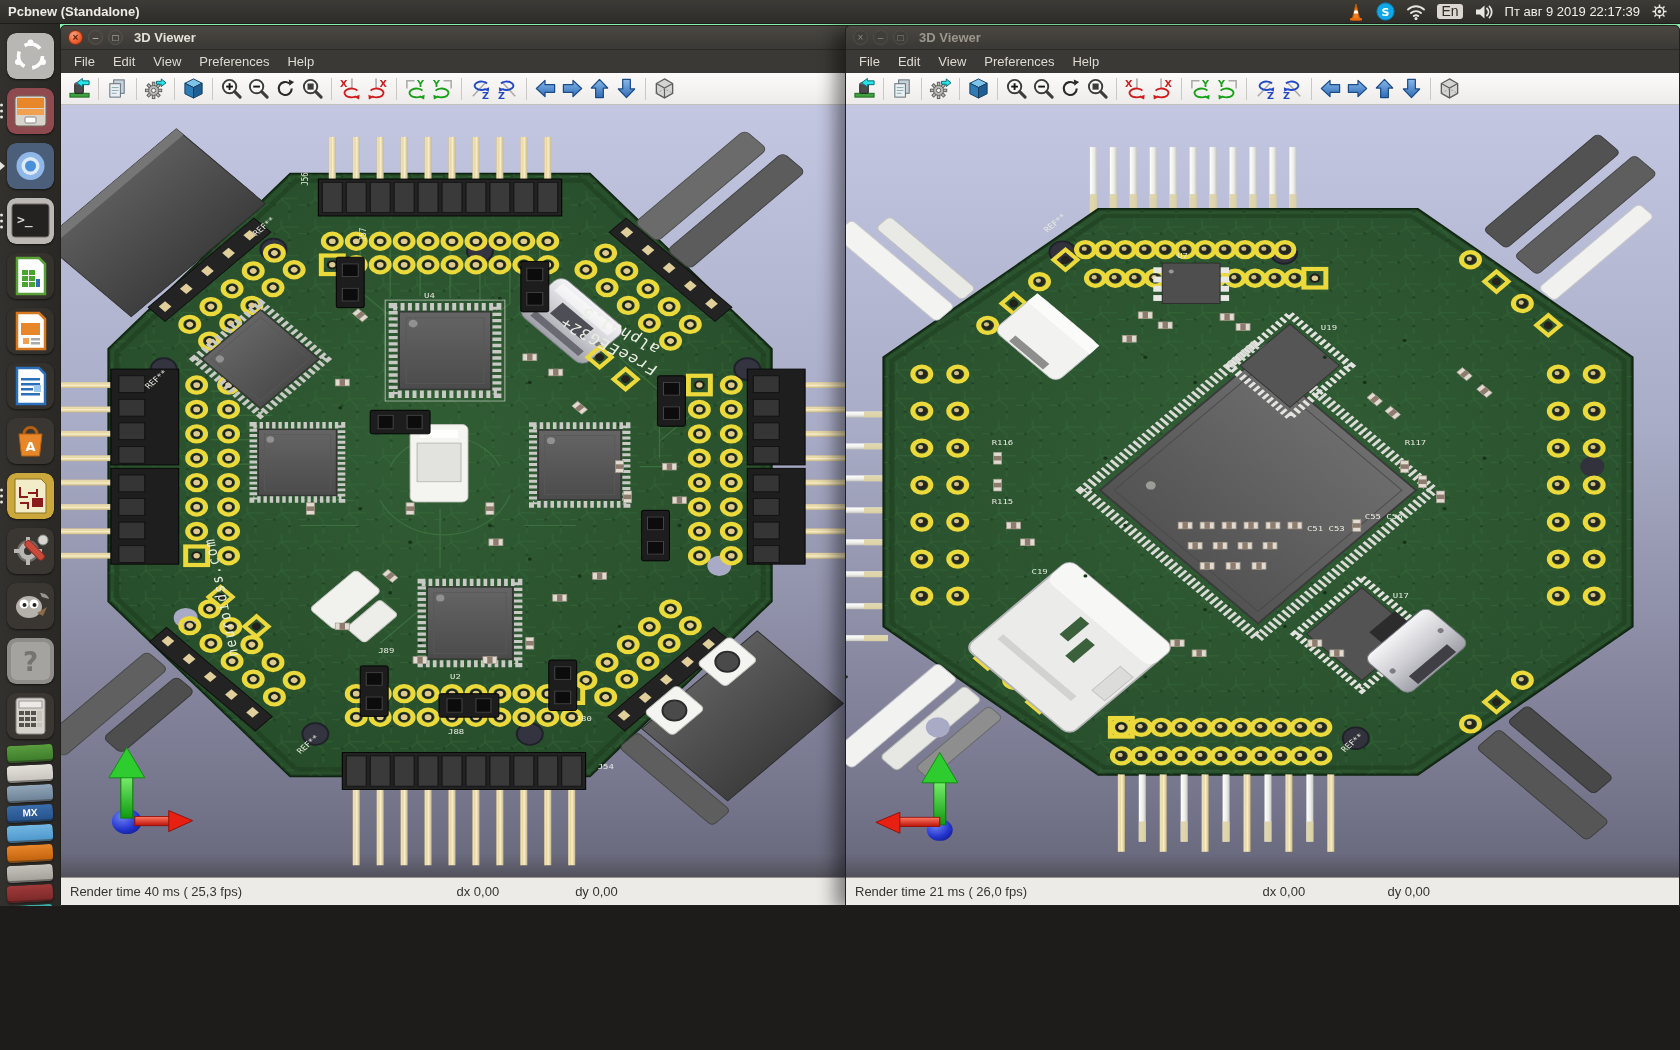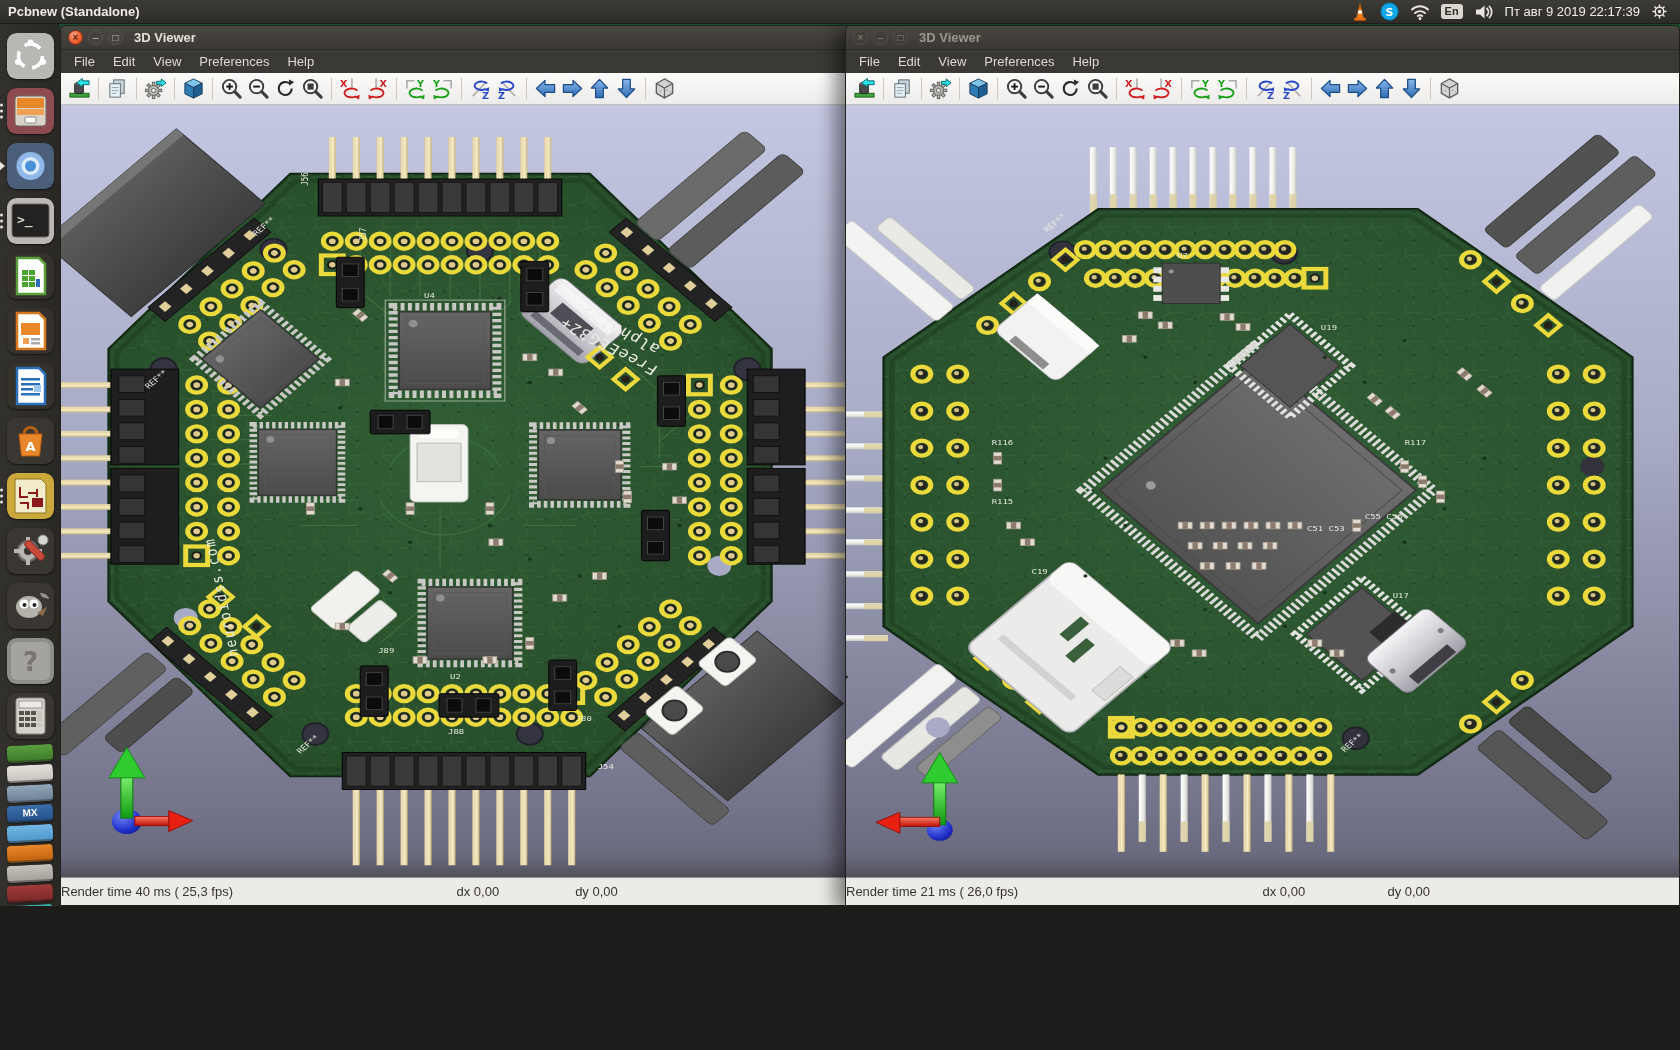--- a/index.html
+++ b/index.html
@@ -1,23 +1,23 @@
 <!DOCTYPE html>
 <html><head>
 <meta charset="utf-8">
 <style>
 *{margin:0;padding:0;box-sizing:border-box}
 html,body{background:#1d1c1a}
-.screen{position:relative;width:1680px;height:906px;overflow:hidden;background:#14532d;font-family:"Liberation Sans",sans-serif}
+.screen{position:relative;width:1680px;height:906px;overflow:hidden;background:#86efac;font-family:"Liberation Sans",sans-serif}
 
 .topbar{position:absolute;top:0;left:0;width:100%;height:24px;background:linear-gradient(#3d3b36,#2e2c28);border-bottom:1px solid #1d1c19;display:flex;align-items:center;color:#efece6;z-index:50}
 .apptitle{font-weight:bold;font-size:13px;padding-left:8px}
 .tray{margin-left:auto;display:flex;align-items:center;gap:11px;padding-right:12px}
 .tray svg{display:block}
-.kbdbox{background:#dcd8d1;color:#2e2c28;font-size:11px;font-weight:bold;border-radius:3px;padding:1px 4px;line-height:13px}
+.kbdbox{background:#dcd8d1;color:#2e2c28;font-size:14px;font-weight:normal;border-radius:3px;padding:1px 4px;line-height:13px}
 .clock{font-size:13px;color:#f2efe9}
 
 .dock{position:absolute;top:24px;left:0;width:60px;height:1026px;background:linear-gradient(90deg,#33312d,#2a2824);z-index:40;display:flex;flex-direction:column;align-items:center}
 .ditem{position:relative;width:47px;height:46px;margin-top:9px;border-radius:9px;box-shadow:0 1px 2px rgba(0,0,0,.6);flex:none}
 .ditem svg{position:absolute;inset:0;border-radius:9px}
 .pips{position:absolute;left:-7px;top:50%;transform:translateY(-50%);display:flex;flex-direction:column;gap:3px}
 .pips i{width:3px;height:3px;border-radius:50%;background:#e8e5df;display:block}
 .focus-arrow{position:absolute;left:-8px;top:18px;width:0;height:0;border-top:5px solid transparent;border-bottom:5px solid transparent;border-left:6px solid #e8e5df}
 .dock-stack{position:relative;width:52px;flex:1;margin-top:6px}
 .stile{position:absolute;left:3px;width:46px;height:17px;border-radius:4px;transform:rotate(-3deg);border-bottom:2px solid rgba(0,0,0,.45);box-shadow:0 1px 2px rgba(0,0,0,.5);font-size:10px;font-weight:bold;color:#fff;text-align:center;line-height:15px;overflow:hidden}
@@ -34,21 +34,21 @@
 .wright .wtitle{color:#9b968c}
 .menubar{height:23px;flex:none;display:flex;align-items:center;background:#3b3935;color:#dedad2;font-size:13px;padding-left:4px}
 .menu{padding:3px 9px;border-radius:3px}
 .toolbar{height:32px;flex:none;display:flex;align-items:center;background:linear-gradient(#fcfbfa,#eeecea);border-bottom:1px solid #c3c0bb;padding-left:5px}
 .tbtn{width:27px;height:27px;border-radius:3px;display:flex;align-items:center;justify-content:center;flex:none}
 .tbtn svg{width:23px;height:23px;display:block}
 .tsep{width:1px;height:22px;background:#cbc8c3;margin:0 5px;flex:none}
 .viewport{flex:1;position:relative;overflow:hidden;background:linear-gradient(#c4c7e1 0%,#a9acc6 42%,#77778e 88%,#6b6b80 97%,#52515b 100%)}
 .viewport svg.board{position:absolute;inset:0;width:100%;height:100%}
 .statusbar{height:28px;flex:none;background:#edebe8;border-top:1px solid #96938d;position:relative;font-size:13px;color:#36342f;display:flex;align-items:center}
-.st-render{padding-left:0}
+.st-render{padding-left:9px}
 .st-dx{position:absolute;left:50%}
 .st-dy{position:absolute;left:65%}
 .silk{font-family:"DejaVu Sans Mono",monospace;fill:#e6eadf;font-size:9px}
 .silkbig{font-family:"DejaVu Sans Mono",monospace;fill:#eaeee2;font-size:17px;letter-spacing:1px}
 .silkurl{font-family:"DejaVu Sans Mono",monospace;fill:#eaeee2;font-size:15px;letter-spacing:2px}
 </style>
 </head>
 <body>
 
 <svg width="0" height="0" style="position:absolute" aria-hidden="true">

